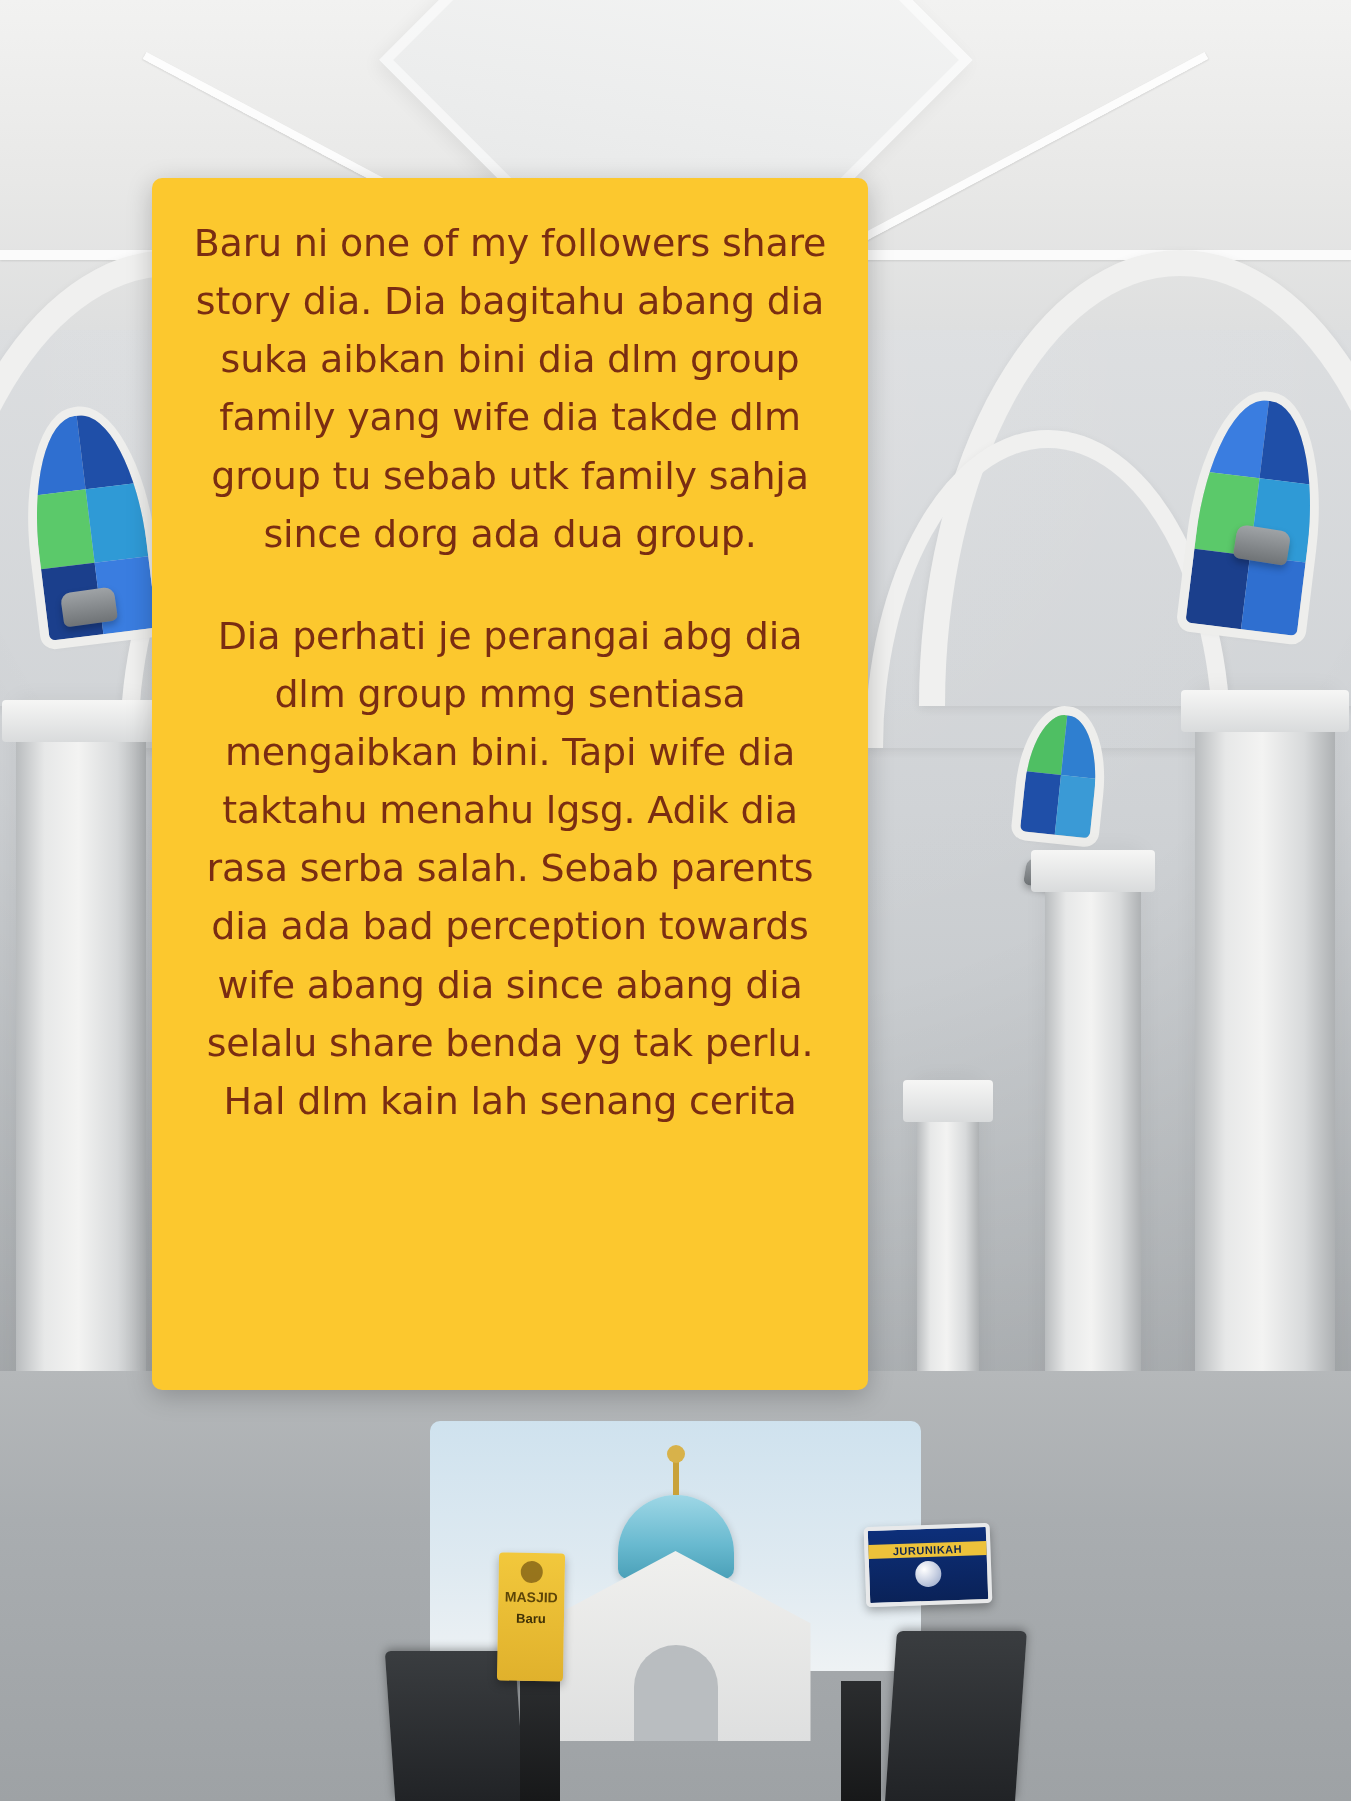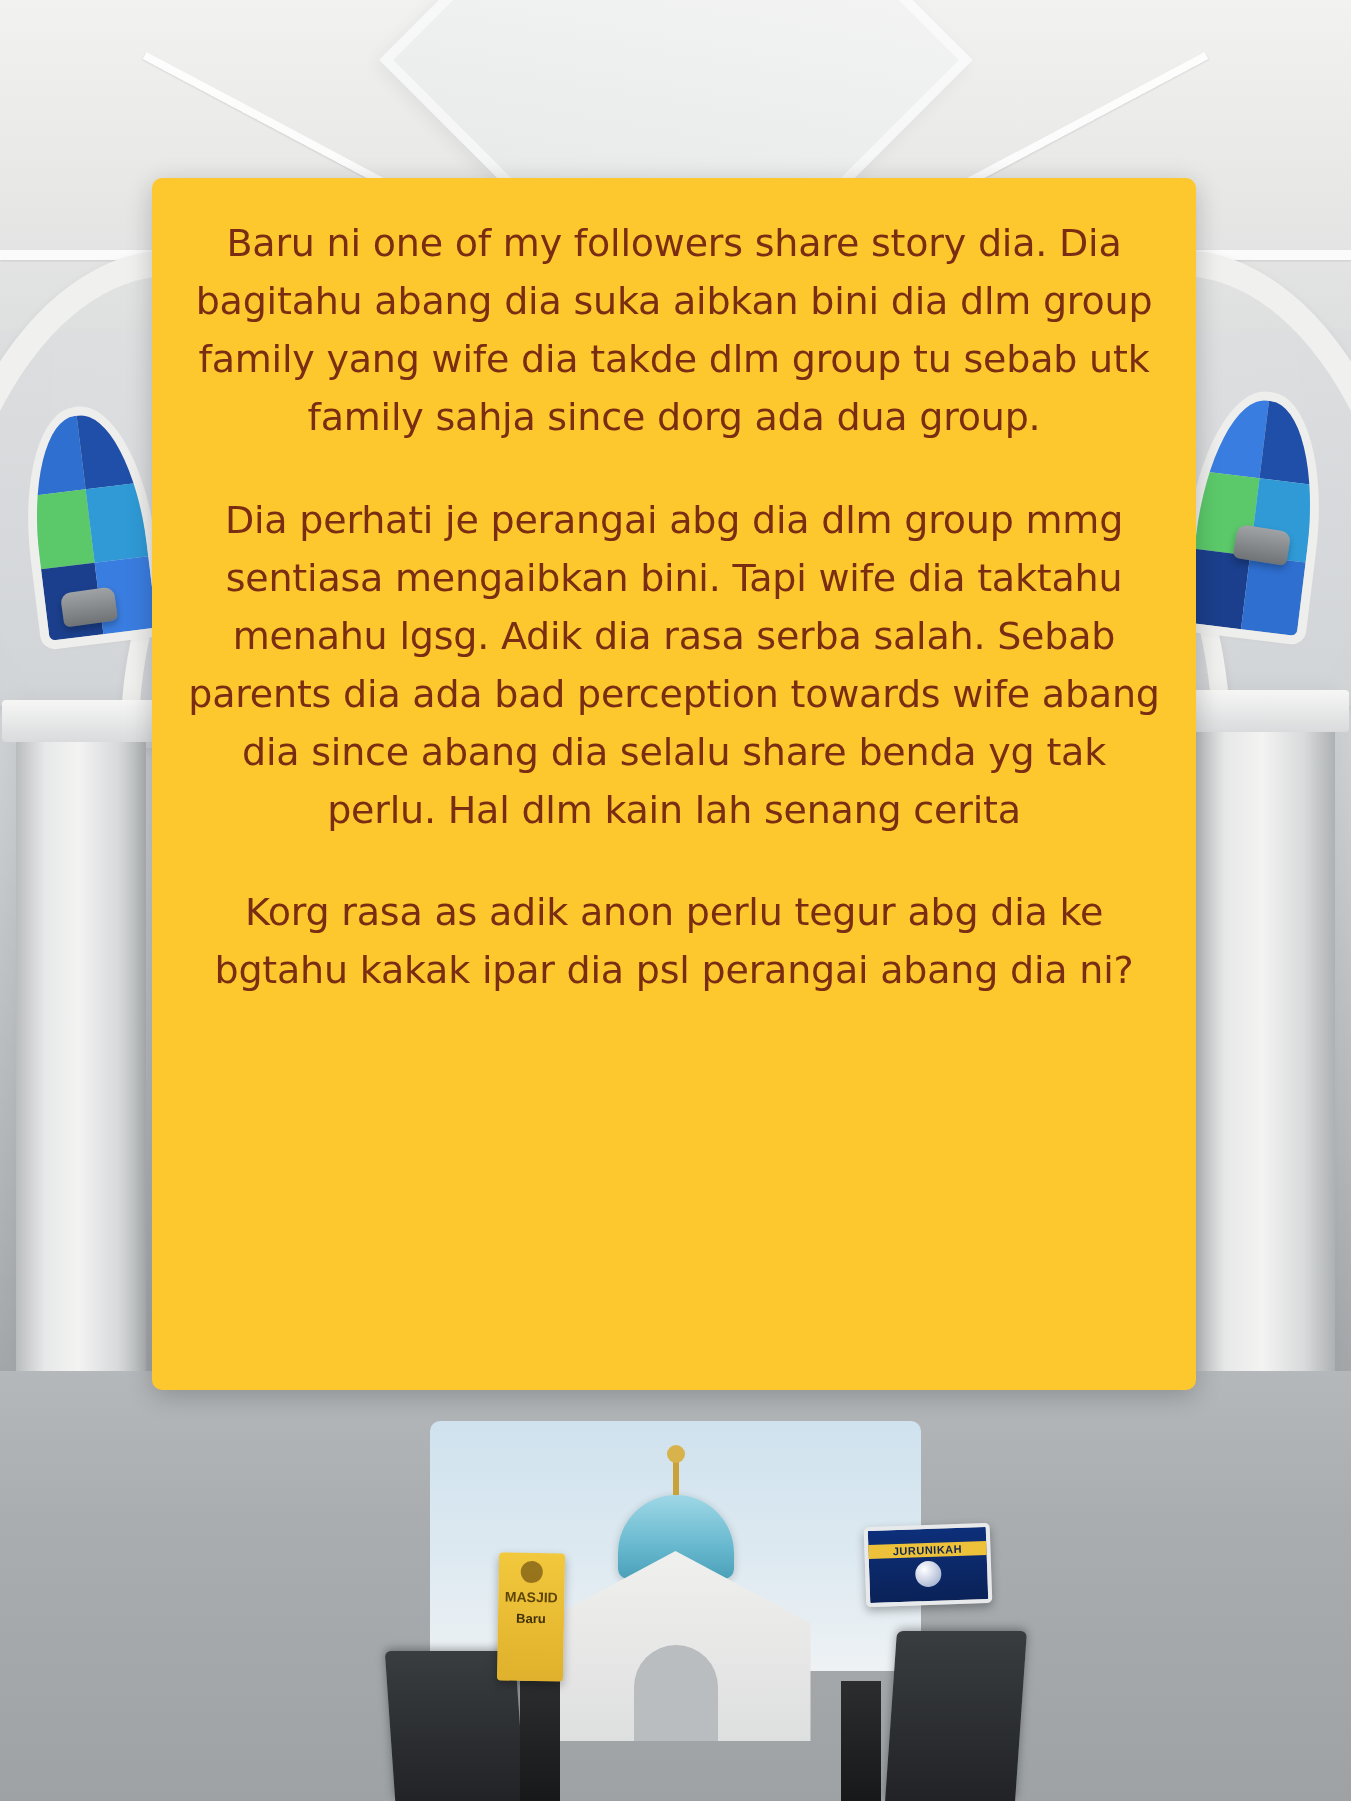--- a/index.html
+++ b/index.html
@@ -210,21 +210,21 @@
     background: linear-gradient(180deg, #2b2d2f, #171819);
   }
   .rail.r1 { left: 520px; }
   .rail.r2 { right: 470px; }
 
   
   .card {
     position: absolute;
     left: 152px;
     top: 178px;
-    width: 1044px;
+    width: 716px;
     height: 1212px;
     background: #fcc82e;
     border-radius: 10px;
     box-shadow: 0 6px 26px rgba(0,0,0,0.22);
     padding: 36px 30px 30px 30px;
     box-sizing: border-box;
     display: flex;
     flex-direction: column;
     justify-content: flex-start;
   }
@@ -328,16 +328,15 @@
         <div class="lbl2">Baru</div>
       </div>
     </div>
   </div>
 
   <div class="card">
     <p>Baru ni one of my followers share story dia. Dia bagitahu abang dia suka aibkan bini dia dlm group family yang wife dia takde dlm group tu sebab utk family sahja since dorg ada dua group.</p>
     <div class="gap"></div>
     <p class="para-2">Dia perhati je perangai abg dia dlm group mmg sentiasa mengaibkan bini. Tapi wife dia taktahu menahu lgsg. Adik dia rasa serba salah. Sebab parents dia ada bad perception towards wife abang dia since abang dia selalu share benda yg tak perlu. Hal dlm kain lah senang cerita</p>
     <div class="gap"></div>
-    <p>Korg rasa as adik anon perlu tegur abg dia ke bgtahu kakak ipar dia psl perangai abang dia ni?</p>
   </div>
 
 </div>
 
 </body></html>

